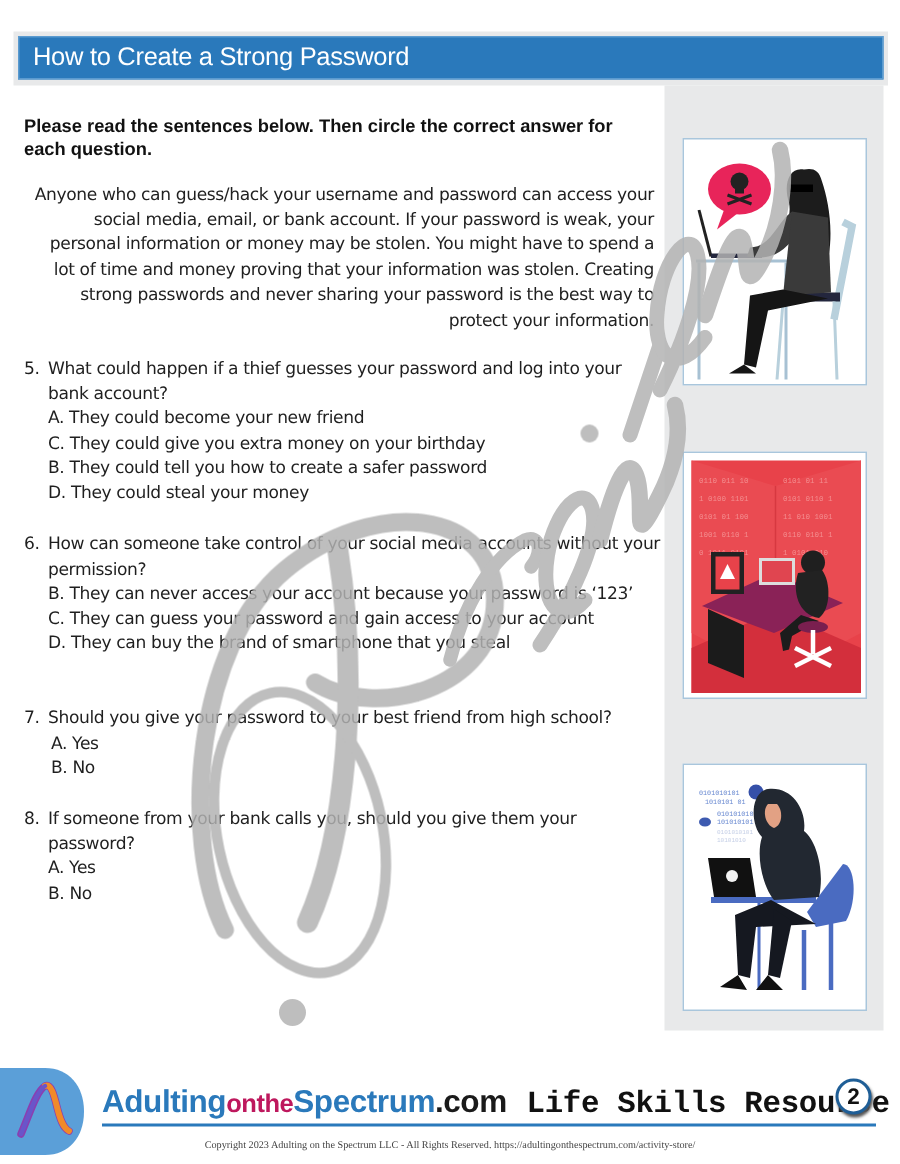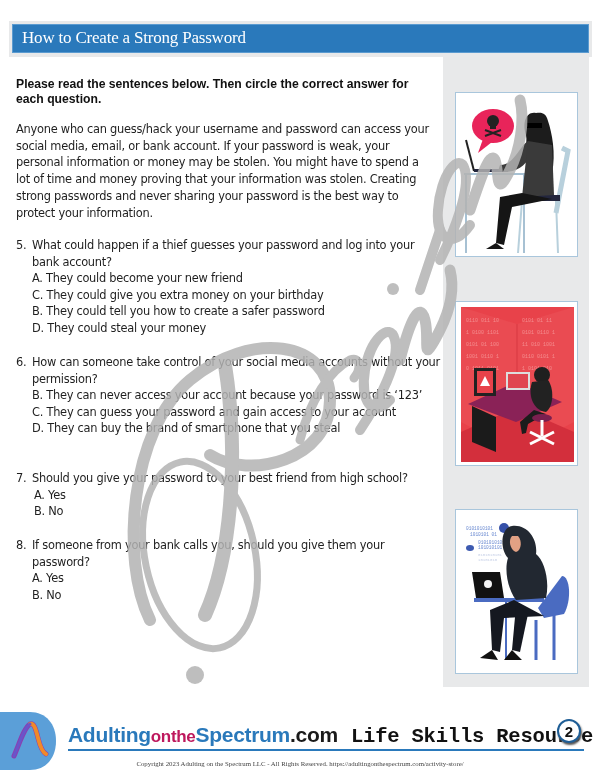--- a/index.html
+++ b/index.html
@@ -9,41 +9,42 @@
     .header-frame {
       position: absolute; left: 9px; top: 21px; width: 583px; height: 36px;
       background: #e8e9ea;
     }
     .header-bar {
       position: absolute; left: 12px; top: 24px; width: 577px; height: 29px;
       background: #2a79bb; border: 1px solid #5b9bd0;
     }
     .header-title {
       position: absolute; left: 22px; top: 28px; color: #ffffff;
-      font-family: Liberation Serif, serif; font-size: 17px; font-weight: 500;
+      font-family: Liberation Sans, sans-serif; font-size: 17px; font-weight: 500;
       letter-spacing: -0.2px; white-space: nowrap;
     }
 
     .sidebar {
       position: absolute; left: 443px; top: 57px; width: 146px; height: 630px;
       background: #e8e9ea;
     }
     .img-card {
       position: absolute; background: #ffffff; border: 1px solid #a9c6dc; overflow: hidden;
     }
 
     .instructions {
       position: absolute; left: 16px; top: 77px; width: 410px;
       font-family: "Liberation Sans", sans-serif; font-weight: bold; font-size: 12.2px; line-height: 15px;
       color: #111;
     }
     .intro {
       position: absolute; left: 16px; top: 121px; width: 420px;
       font-family: "DejaVu Sans", sans-serif; font-size: 11.4px; line-height: 16.7px; color: #1f1f1f;
       letter-spacing: -0.25px;
+      text-align: right;
     }
     .question {
       position: absolute; left: 16px; width: 425px;
       font-family: "DejaVu Sans", sans-serif; font-size: 11.4px; line-height: 16.6px; color: #1f1f1f;
       letter-spacing: -0.25px;
     }
     .q-row { display: flex; }
     .q-num { width: 16px; flex: 0 0 16px; }
     .q-text { flex: 1; }
     .opt { padding-left: 16px; }

